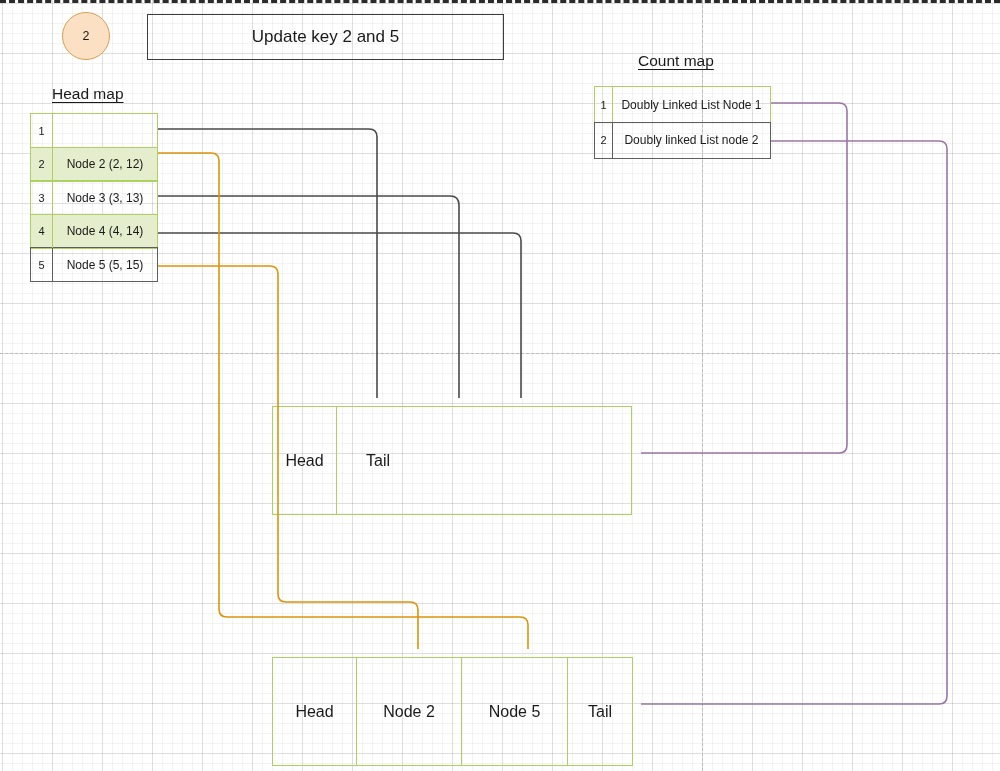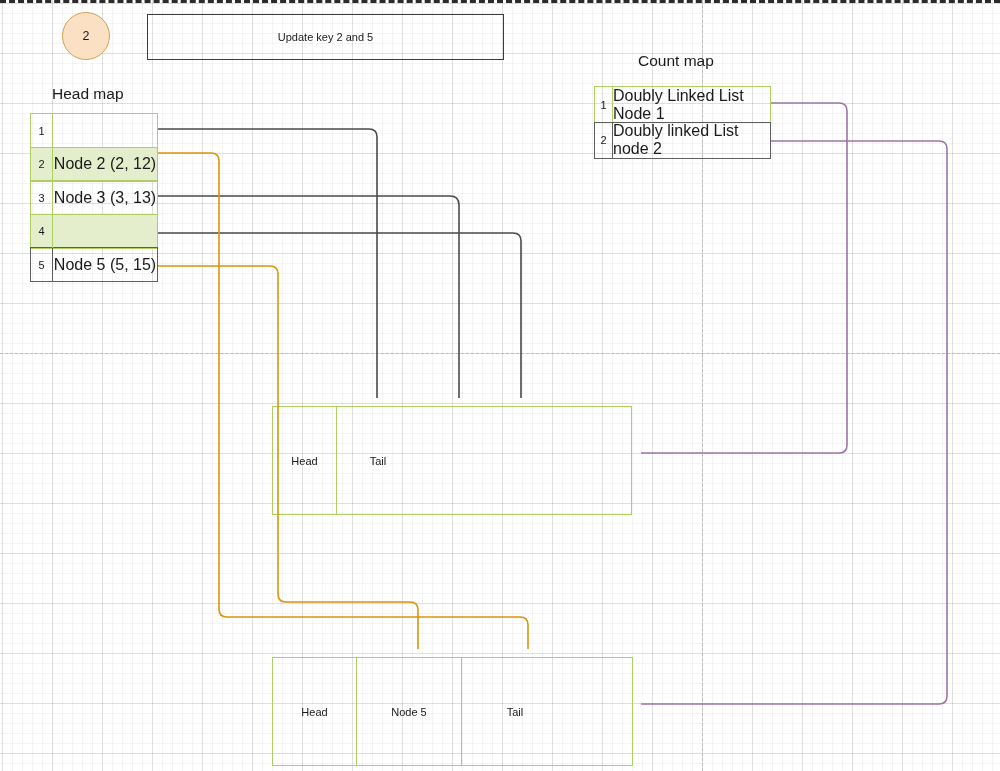--- a/index.html
+++ b/index.html
@@ -56,27 +56,28 @@
     box-sizing: border-box;
   }
   
   .banner {
     position: absolute;
     left: 147px; top: 14px;
     width: 357px; height: 46px;
     border: 1.6px solid #3d3d3d;
     background: transparent;
     display: flex; align-items: center; justify-content: center;
-    font-size: 11px;
+    font-size: 17px;
     box-sizing: border-box;
   }
   
   .section-title {
     position: absolute;
     font-size: 15.5px;
+    text-decoration: underline;
     text-underline-offset: 3px;
     white-space: nowrap;
   }
   #node-map-title { left: 52px; top: 85px; }
   #count-map-title { left: 638px; top: 52px; }
 
   
   .map-table {
     position: absolute;
     box-sizing: border-box;
@@ -87,21 +88,21 @@
     align-items: stretch;
   }
   .map-row .key-cell {
     display: flex; align-items: center; justify-content: center;
     font-size: 11px;
     box-sizing: border-box;
   }
   .map-row .val-cell {
     flex: 1;
     display: flex; align-items: center; justify-content: center;
-    font-size: 16px;
+    font-size: 12px;
     box-sizing: border-box;
   }
   
   #node-map { left: 30px; top: 113px; width: 128px; }
   #node-map .map-row { height: 35px; }
   #node-map .key-cell { width: 22px; }
 
   
   #count-map { left: 594px; top: 86px; width: 177px; }
   #count-map .map-row { height: 37px; }
@@ -131,21 +132,21 @@
   
   .dll {
     position: absolute;
     display: flex;
     border: 1.6px solid #aecf62;
     box-sizing: border-box;
     background: transparent;
   }
   .dll .cell {
     display: flex; align-items: center; justify-content: center;
-    font-size: 11px;
+    font-size: 16px;
     border-right: 1.6px solid #aecf62;
     box-sizing: border-box;
     height: 100%;
   }
   .dll .cell:last-child { border-right: none; }
 
   #dll-top { left: 272px; top: 406px; width: 360px; height: 109px; }
   #dll-top .cell:nth-child(1) { width: 64px; }
   #dll-top .cell:nth-child(2) { width: 82px; }
   #dll-top .cell:nth-child(3) { width: 82px; }
@@ -194,20 +195,21 @@
     <div class="map-row row-green-fill">
       <div class="key-cell">2</div>
       <div class="val-cell">Node 2 (2, 12)</div>
     </div>
     <div class="map-row row-green">
       <div class="key-cell">3</div>
       <div class="val-cell">Node 3 (3, 13)</div>
     </div>
     <div class="map-row row-green-fill">
       <div class="key-cell">4</div>
+      <div class="val-cell">Node 4 (4, 14)</div>
     </div>
     <div class="map-row row-gray">
       <div class="key-cell">5</div>
       <div class="val-cell">Node 5 (5, 15)</div>
     </div>
   </div>
 
   <div class="map-table" id="count-map">
     <div class="map-row row-green">
       <div class="key-cell">1</div>
@@ -219,20 +221,21 @@
     </div>
   </div>
 
   <div class="dll" id="dll-top">
     <div class="cell">Head</div>
     <div class="cell">Tail</div>
   </div>
 
   <div class="dll" id="dll-bottom">
     <div class="cell">Head</div>
+    <div class="cell">Node 2</div>
     <div class="cell">Node 5</div>
     <div class="cell">Tail</div>
   </div>
 
   <svg id="connectors" viewBox="0 0 1000 771">
     <defs>
       <marker id="arrow-dark" markerWidth="9" markerHeight="9" refX="7.5" refY="4" orient="auto" markerUnits="strokeWidth">
         <path d="M0,0.6 L8,4 L0,7.4 L1.6,4 Z" fill="#2e2e2e"></path>
       </marker>
       <marker id="arrow-orange" markerWidth="9" markerHeight="9" refX="7.5" refY="4" orient="auto" markerUnits="strokeWidth">

